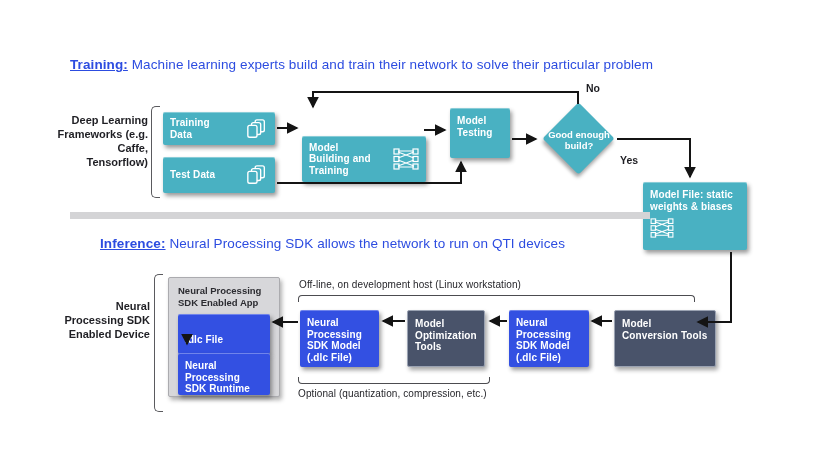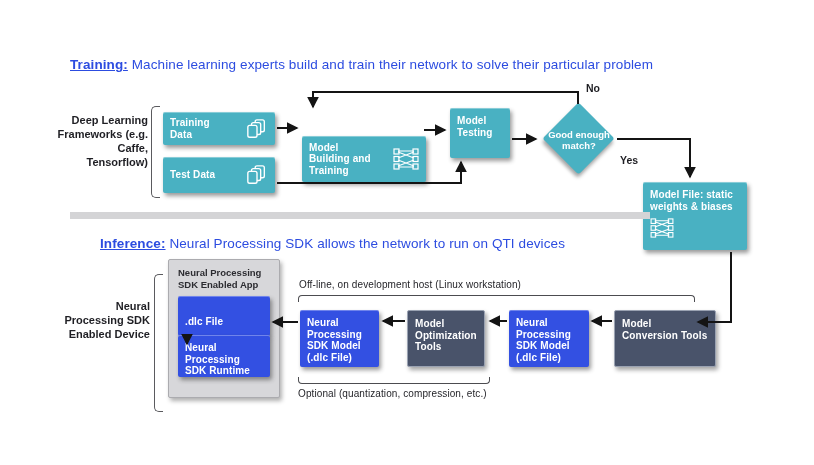--- a/index.html
+++ b/index.html
@@ -23,21 +23,21 @@
            align-items:center;justify-content:center;}
   .divider{position:absolute;left:70px;top:212px;width:580px;height:7px;background:#d4d4d6;}
   .bracket-left{position:absolute;width:8px;border:1.6px solid #5a5a5e;border-right:none;
            border-radius:5px 0 0 5px;}
   .bracket-top{position:absolute;height:6px;border:1.4px solid #4c4c50;border-bottom:none;
            border-radius:4px 4px 0 0;}
   .bracket-bottom{position:absolute;height:6px;border:1.4px solid #4c4c50;border-top:none;
            border-radius:0 0 4px 4px;}
   .small-label{font-size:10px;color:#1f1f24;font-weight:500;letter-spacing:.1px;}
   .yn-label{font-size:10.5px;font-weight:700;color:#1f1f24;}
-  .gray-container{position:absolute;left:168px;top:259px;width:112px;height:139px;
+  .gray-container{position:absolute;left:168px;top:277px;width:112px;height:120px;
            background:#d7d7da;border:1px solid #ababaf;border-radius:2px;
            box-shadow:2px 3px 4px rgba(30,30,30,.35);box-sizing:border-box;}
   .gc-title{position:absolute;left:9px;top:7px;width:96px;font-size:9.5px;font-weight:700;
            color:#2c2c31;line-height:1.25;}
   .overlay{position:absolute;left:0;top:0;pointer-events:none;}
   .icon{flex:0 0 auto;display:inline-flex;}
 </style>
 </head>
 <body>
 
@@ -91,21 +91,21 @@
           </g>
         </svg>
     </span>
   </div>
 
   <div class="box teal pad" style="left:450px;top:108px;width:60px;height:50px;">
     <span>Model Testing</span>
   </div>
 
   <div class="diamond"></div>
-  <div class="diamond-label">Good enough match?</div>
+  <div class="diamond-label">Good enough build?</div>
 
   <div class="abs yn-label" style="left:586px;top:82px;">No</div>
   <div class="abs yn-label" style="left:620px;top:122px;margin-top:32px;">Yes</div>
 
   <div class="box teal pad" style="left:643px;top:182px;width:104px;height:68px;">
     <div>Model File: static weights &amp; biases</div>
     <div style="margin-top:6px;" class="icon">
       <svg width="24" height="20" viewBox="0 0 26 22">
           <g stroke="#fff" stroke-width="1.2" fill="none">
             <path d="M5,3 L21,3 M5,19 L21,19 M5,4 L21,10 M5,10 L21,4 M5,12 L21,18 M5,18 L21,12"></path>

